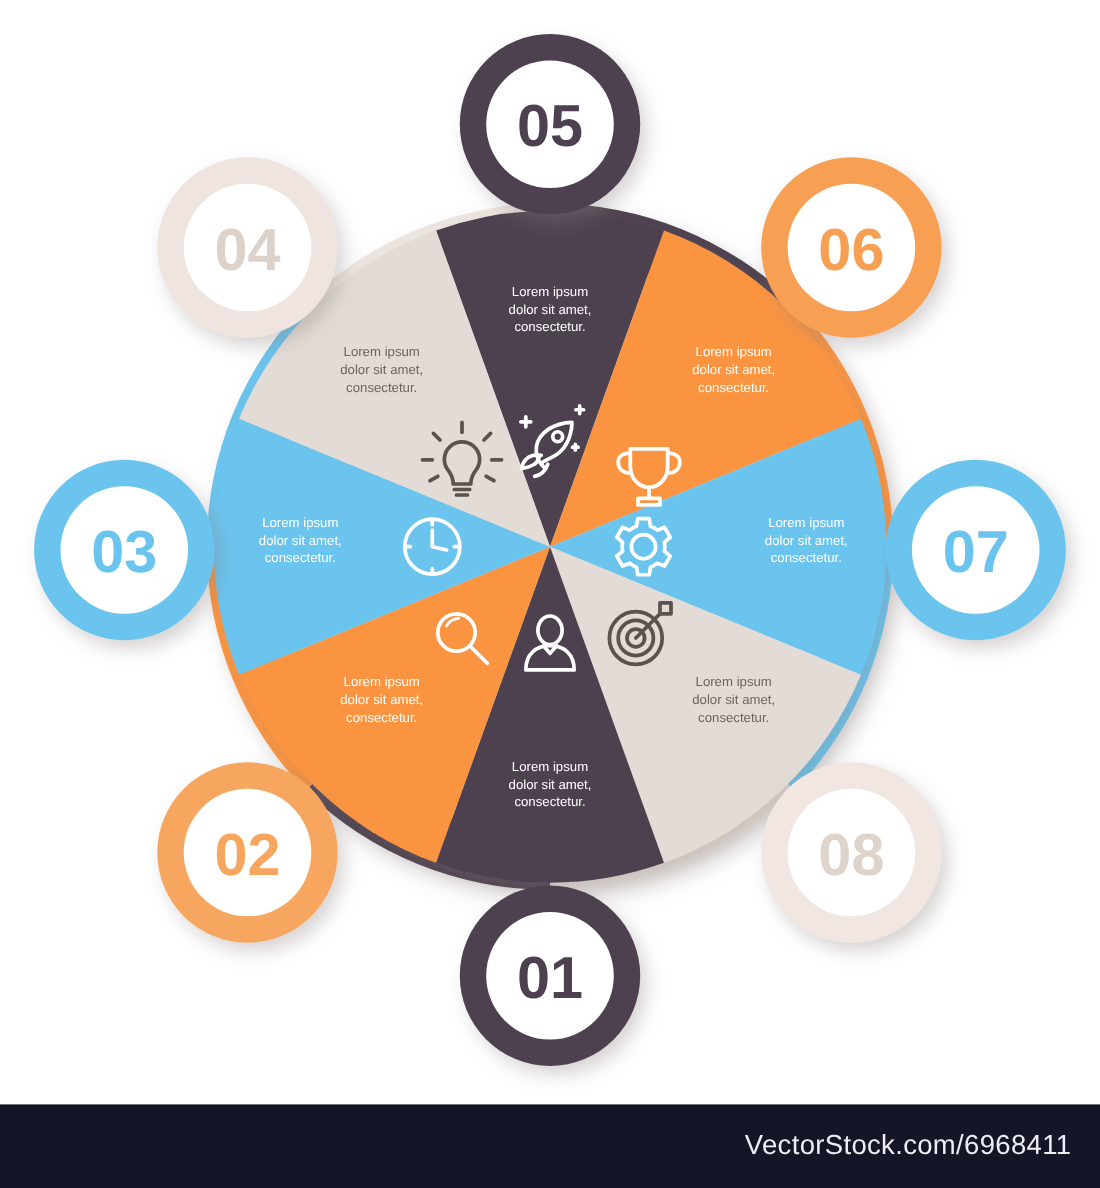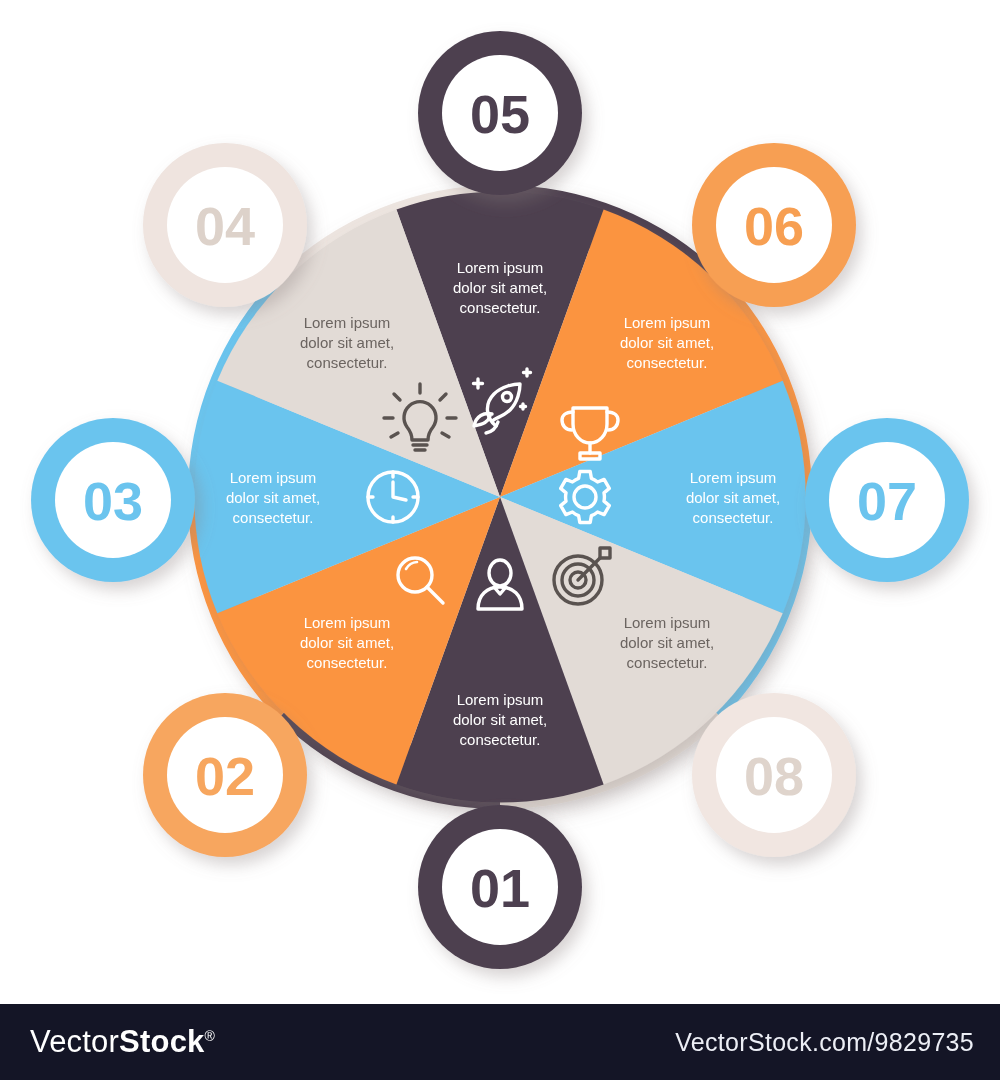--- a/index.html
+++ b/index.html
@@ -24,21 +24,21 @@
   }
   #wheel-svg {
     position: absolute;
     left: 0; top: 0;
     width: 1000px;
     height: 1004px;
     display: block;
   }
   .seg-text {
     font-family: "Liberation Sans", sans-serif;
-    font-size: 15px;
+    font-size: 12px;
     line-height: 1.33;
     text-align: center;
     position: absolute;
     white-space: pre-line;
     pointer-events: none;
   }
   .num-label {
     font-family: "Liberation Sans", sans-serif;
     font-weight: bold;
     font-size: 54px;
@@ -280,17 +280,14 @@
 dolor sit amet,
 consectetur.</div>
 
   <div class="seg-text" style="left:272px; top:313px; width:150px; color:#6B6460;">Lorem ipsum
 dolor sit amet,
 consectetur.</div>
 
 </div>
 
 <div id="footer">
-  <div id="brand">
-    <span class="thin">Vector</span><span class="bold">Stock</span><span class="reg">®</span>
-  </div>
-  <div id="site-url">VectorStock.com/9829735</div>
+  <div id="site-url">VectorStock.com/6968411</div>
 </div>
 
 </body></html>

